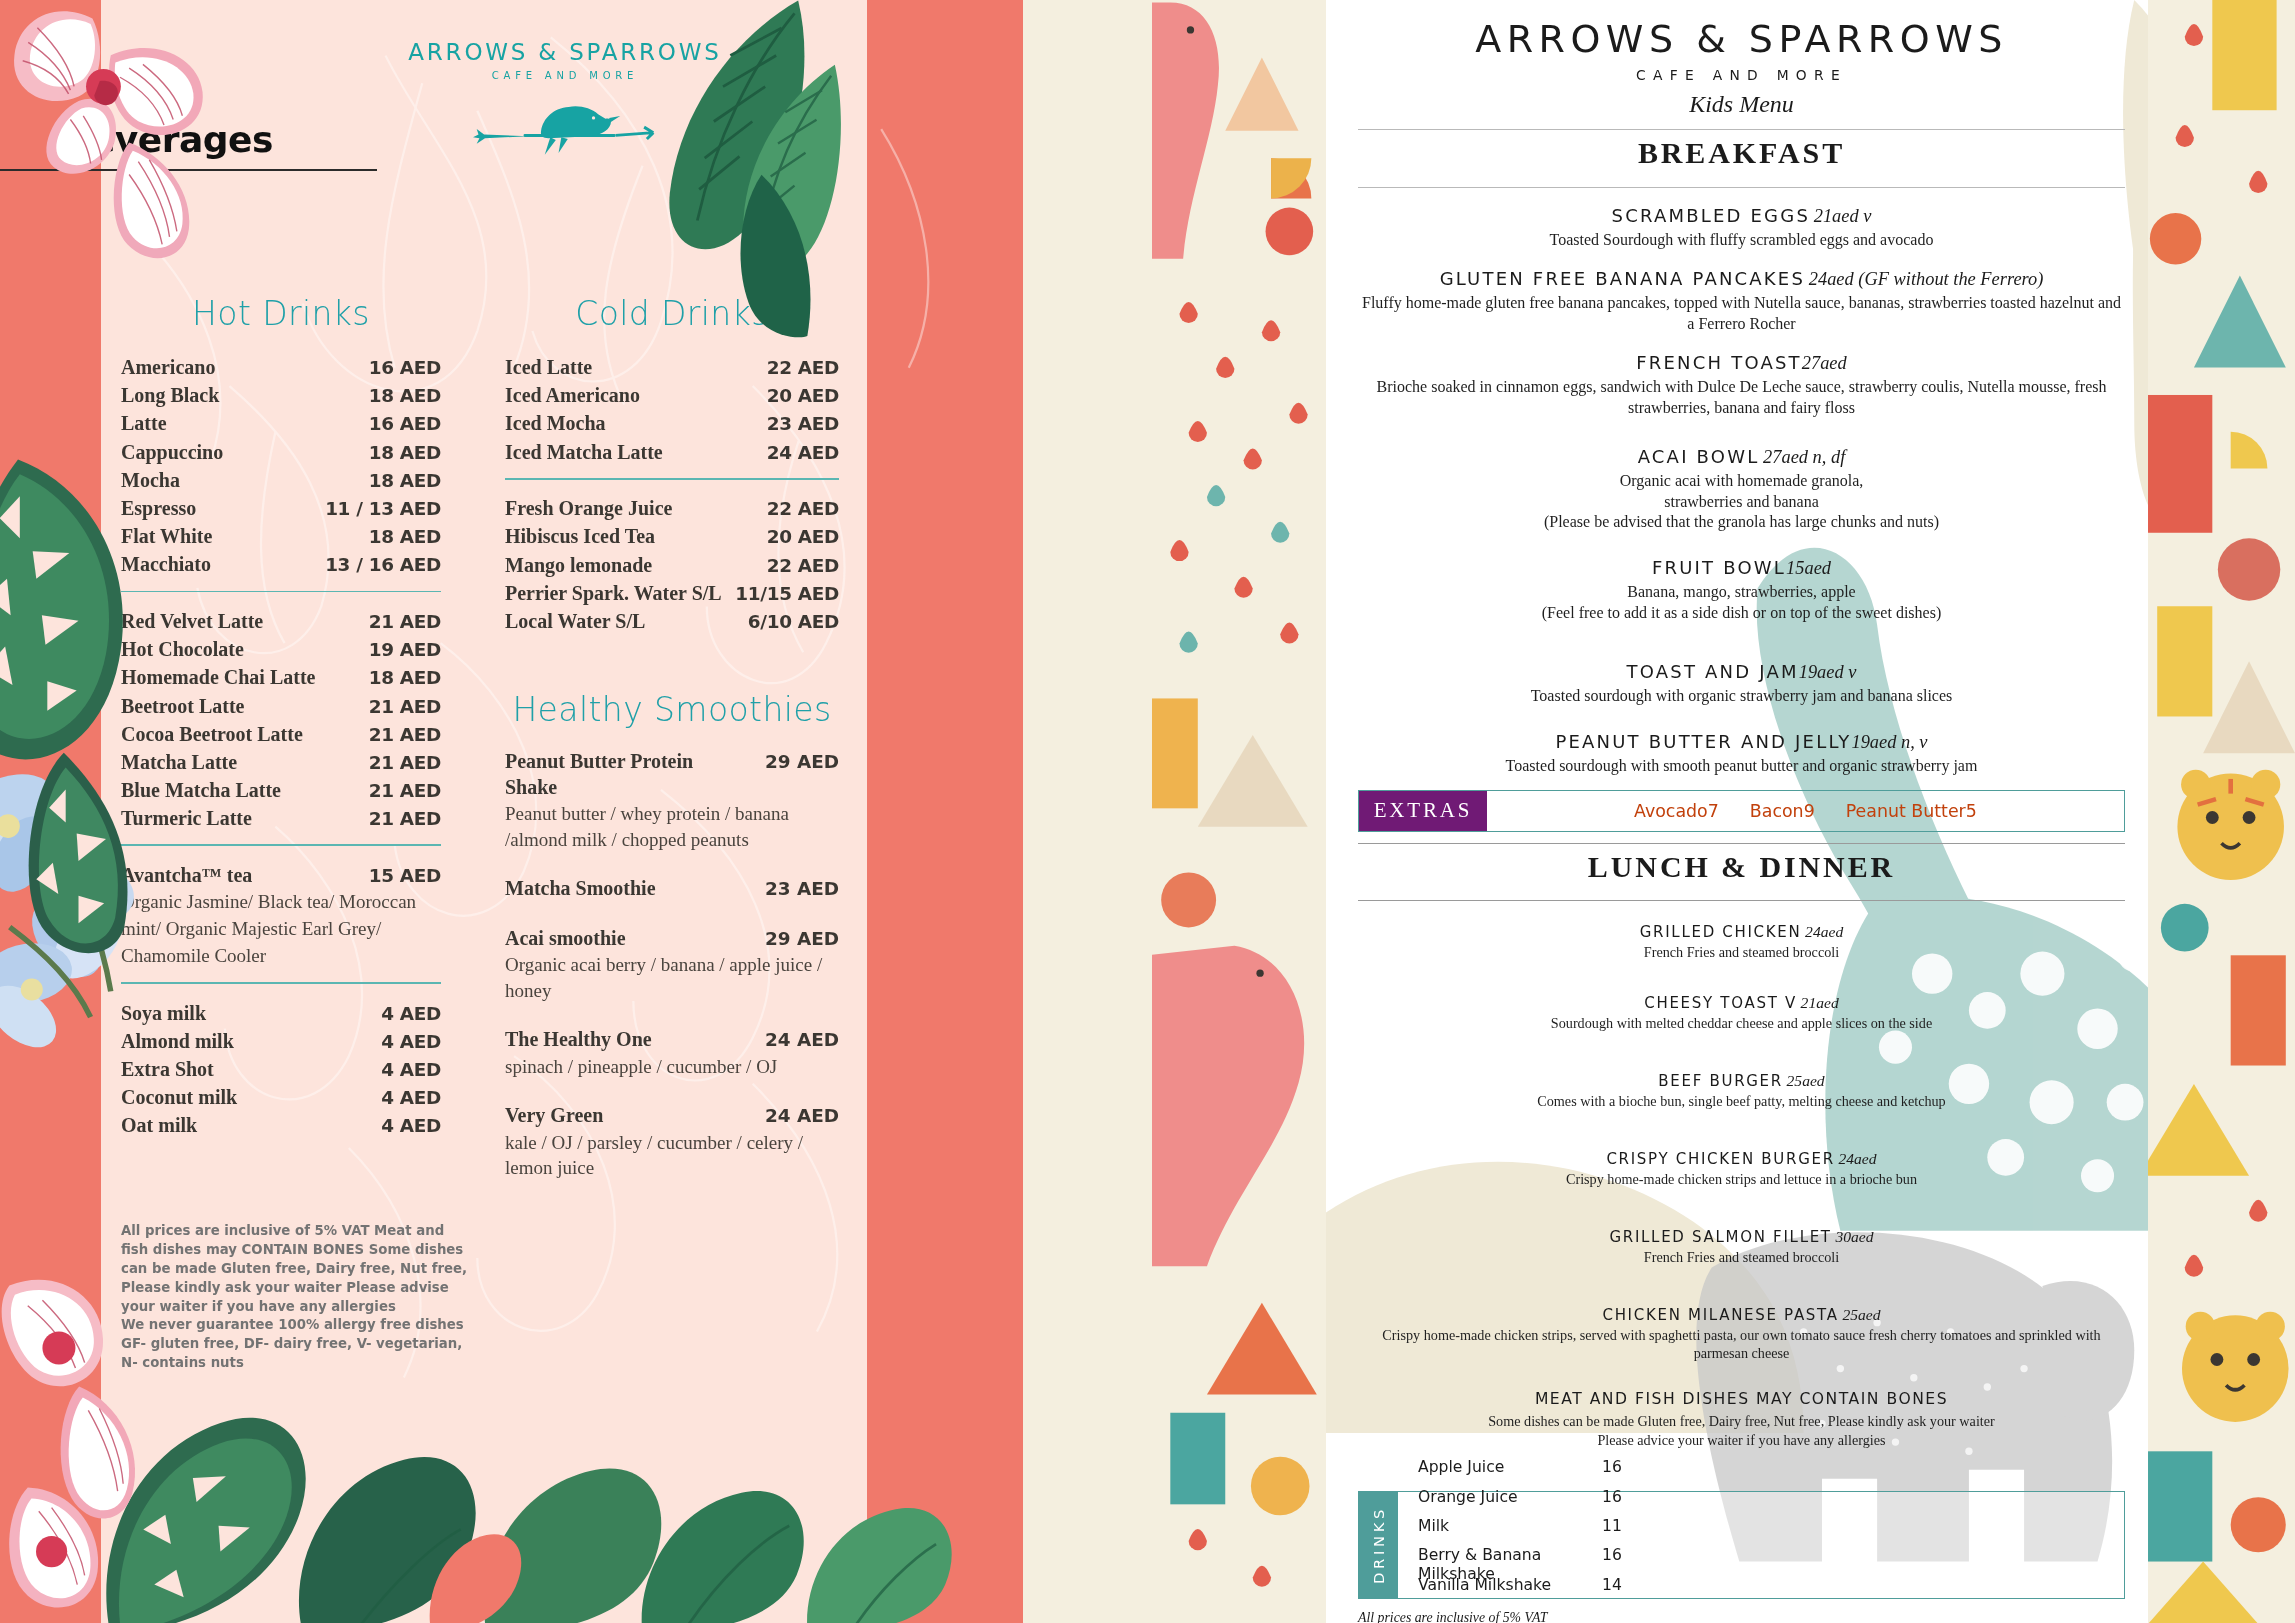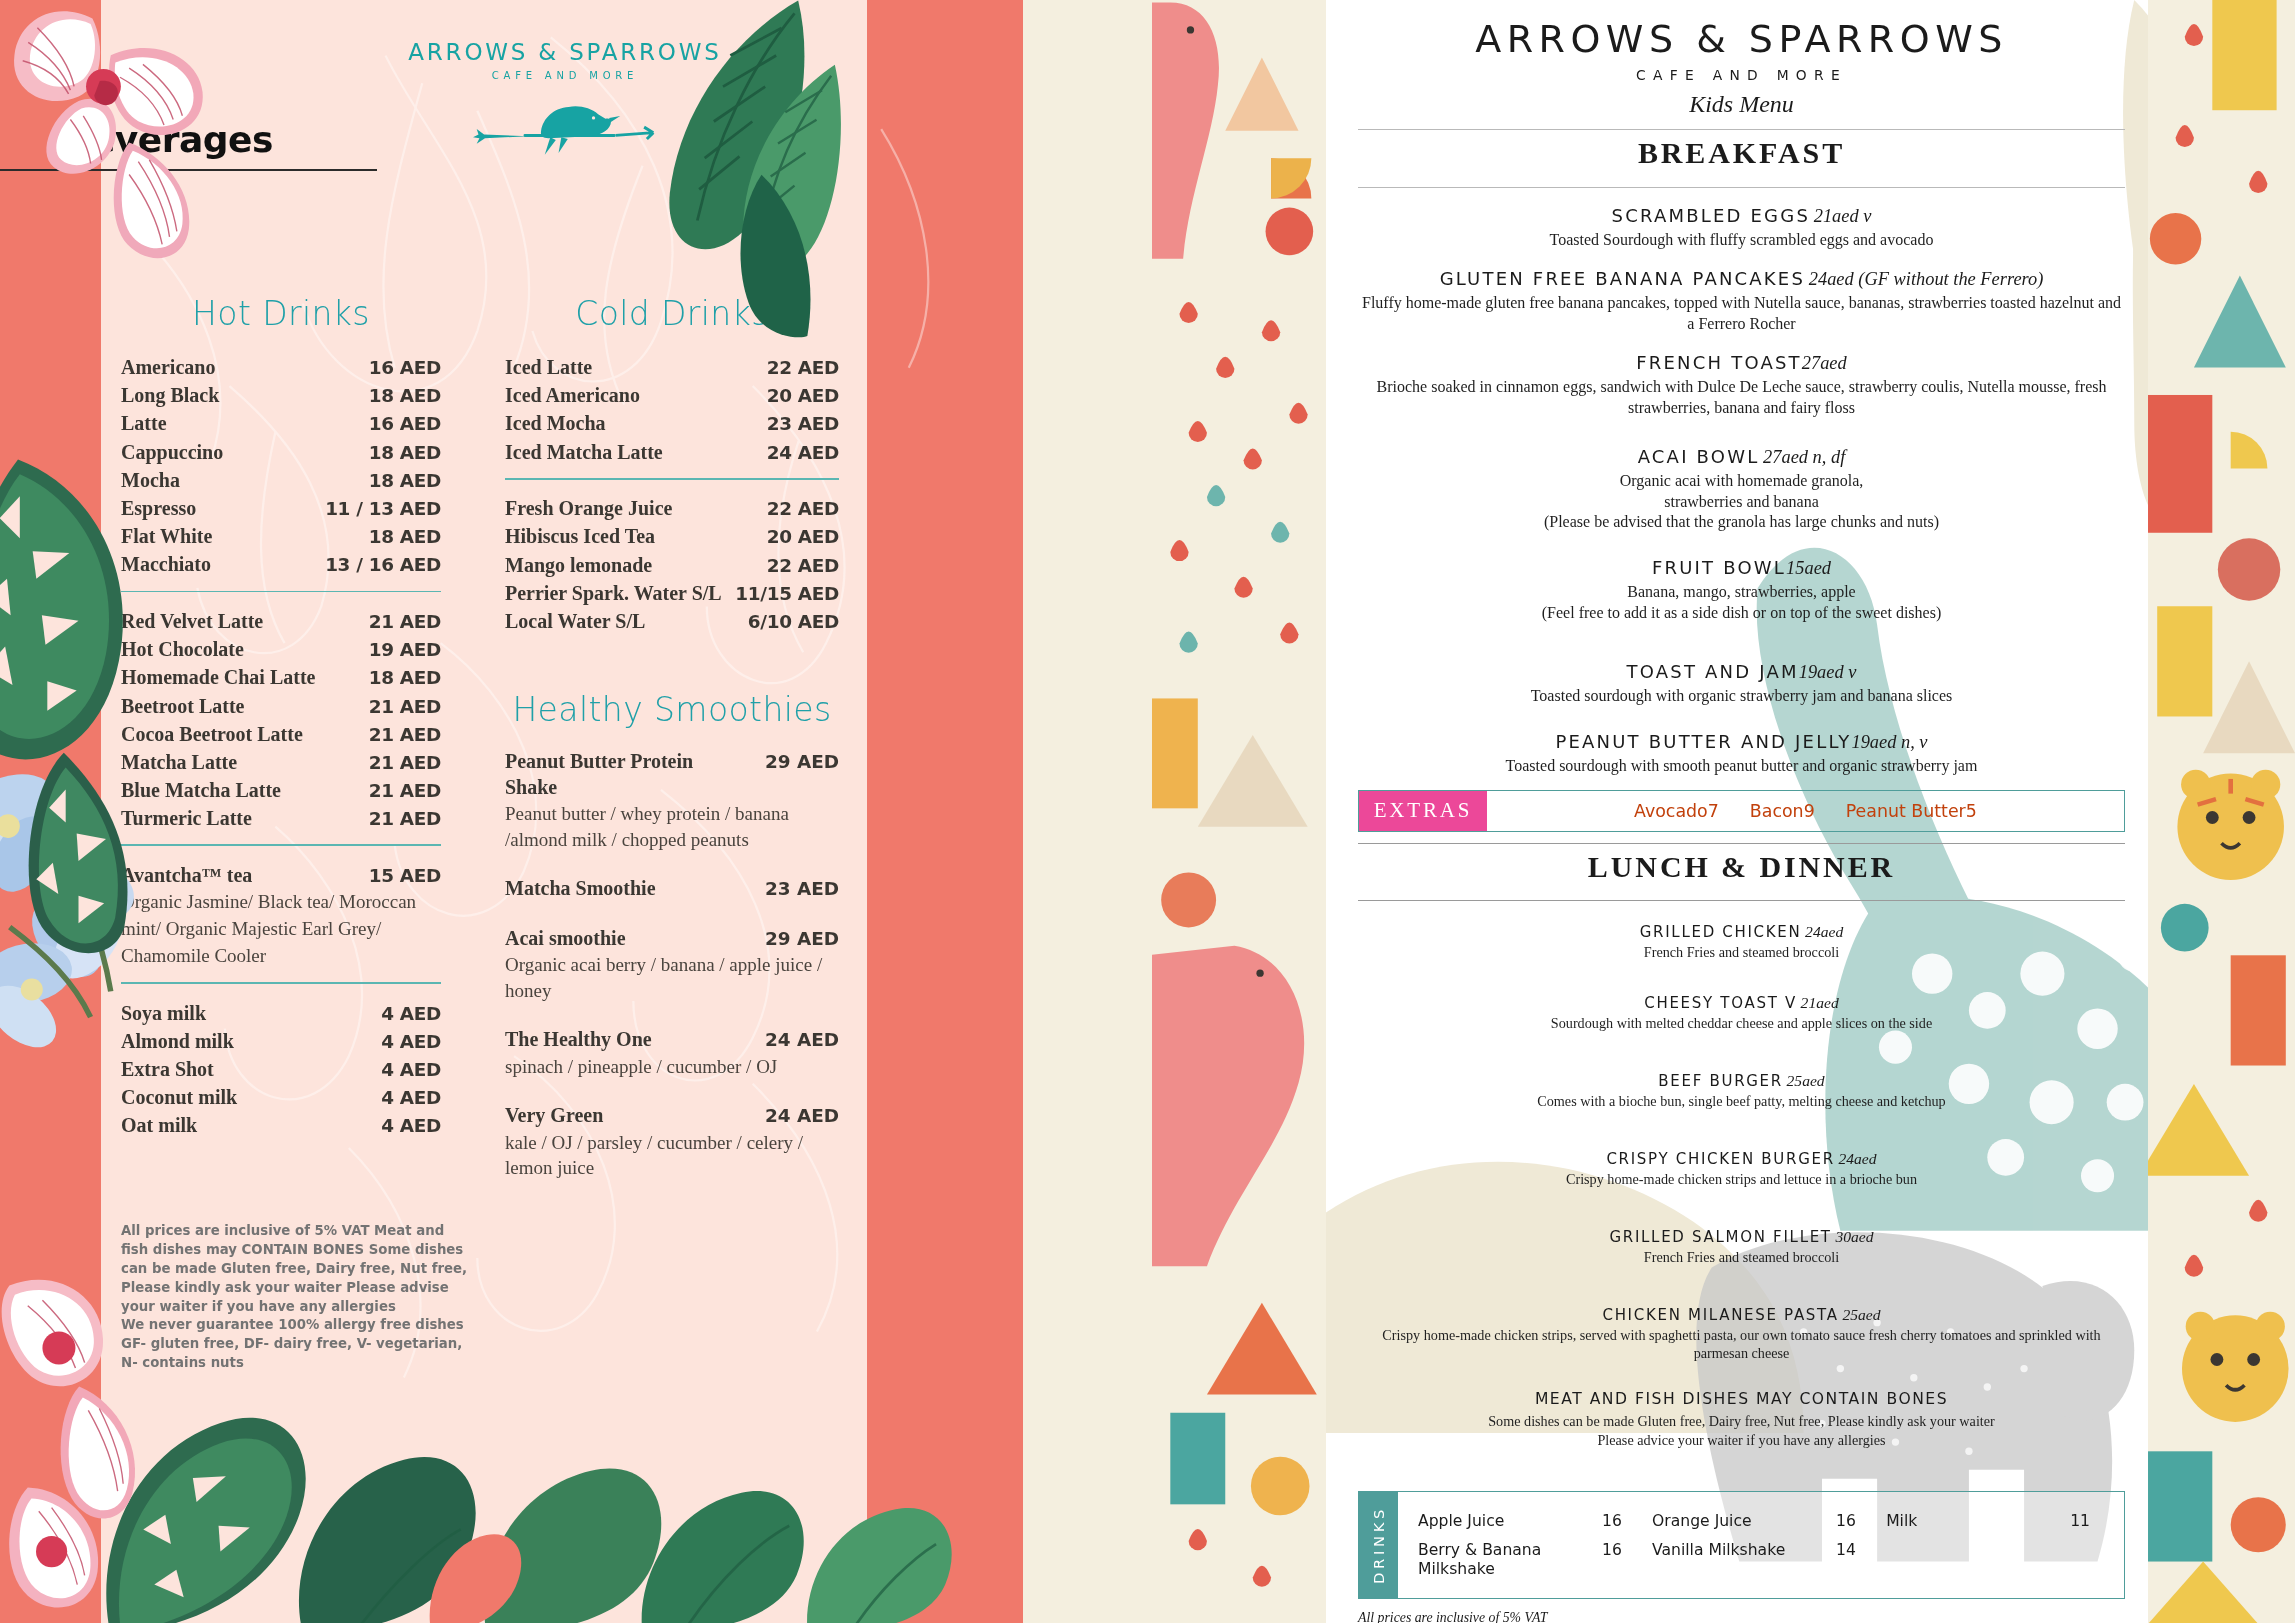--- a/index.html
+++ b/index.html
@@ -159,21 +159,21 @@
   .k-item .dsc {
     font-family: "Liberation Serif", serif; font-size: 16px; color: #1f1f1f;
     line-height: 1.30; margin-top: 2.8px;
   }
 
   .extras-bar {
     display: flex; align-items: stretch; margin: 13px 0 0 0;
     border: 1.4px solid #4f9d9a; height: 42px;
   }
   .extras-label {
-    background: #ec4899; color: #fff; display: flex; align-items: center;
+    background: #701a75; color: #fff; display: flex; align-items: center;
     font-family: "Liberation Serif", serif; font-size: 21px; letter-spacing: 2.8px;
     padding: 0 14.7px; flex: none;
   }
   .extras-items {
     flex: 1; display: flex; align-items: center; justify-content: center; gap: 31px;
     font-family: "DejaVu Sans", sans-serif; font-size: 17.4px; color: #c2410c;
   }
   .extras-items .xi .p { font-weight: 400; }
 
   .hr-thin2 { height: 0.9px; background: #9a9a9a; margin-top: 11px; }
@@ -207,21 +207,21 @@
   }
   .drinks-label {
     background: #4f9d9a; color: #fff; width: 39px; flex: none;
     display: flex; align-items: center; justify-content: center;
   }
   .drinks-label span {
     writing-mode: vertical-rl; transform: rotate(180deg);
     font-family: "DejaVu Sans", sans-serif; font-size: 14.7px; letter-spacing: 3.7px;
   }
   .drinks-grid {
-    flex: 1; display: grid; grid-template-columns: 1fr 1fr 1fr; align-content: center;
+    flex: 1; display: grid; grid-template-columns: 1fr; align-content: center;
     padding: 7.3px 13px 7.3px 20px; gap: 1.8px 9.2px;
   }
   .dr {
     display: flex; align-items: flex-start;
     font-family: "DejaVu Sans", sans-serif; font-size: 15.6px; color: #1b1b1b; line-height: 1.2;
     min-height: 27.5px;
   }
   .dr .dn { width: 184px; }
   .dr .dp { }
 

